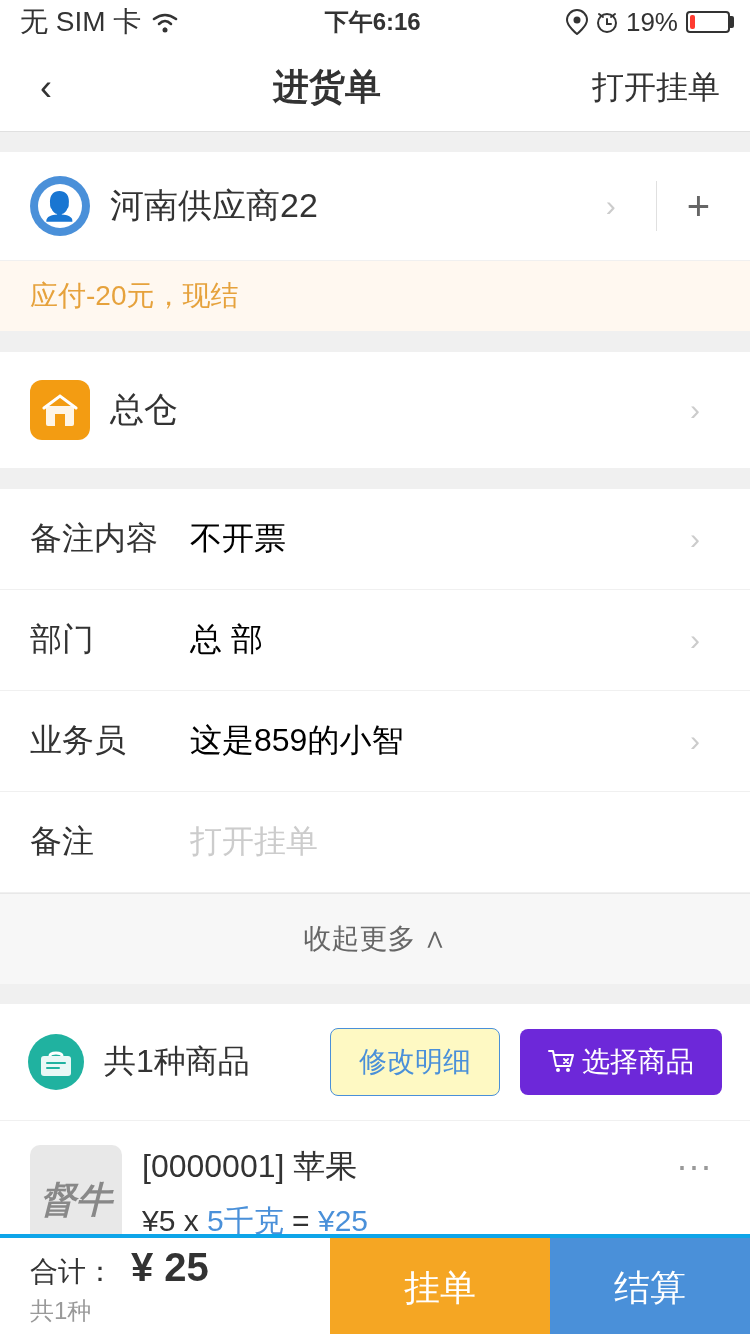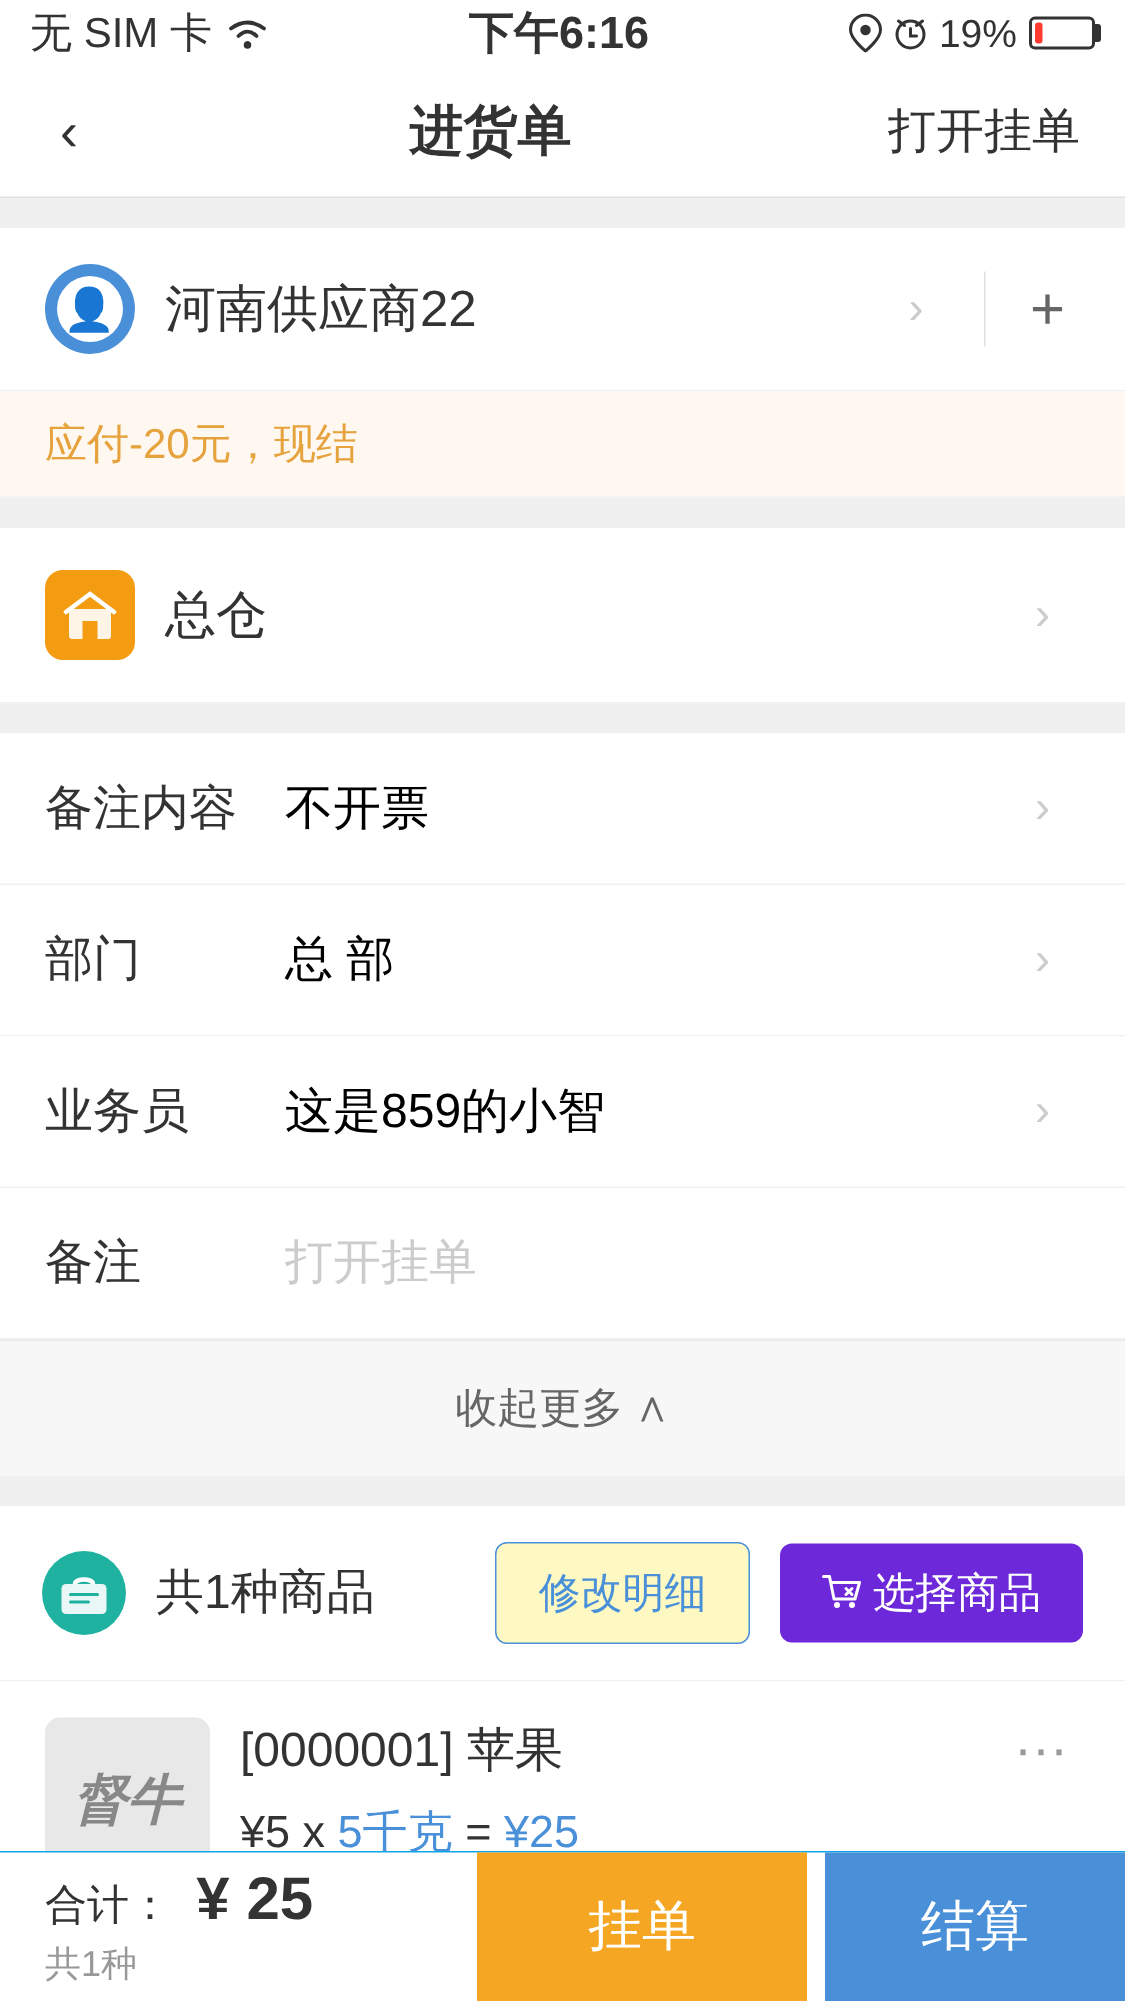--- a/index.html
+++ b/index.html
@@ -24,21 +24,21 @@
       font-size: 28px;
       font-weight: 500;
     }
     .status-left {
       display: flex;
       align-items: center;
       gap: 10px;
       font-size: 28px;
     }
     .status-center {
-      font-size: 30px;
+      font-size: 24px;
       font-weight: 600;
     }
     .status-right {
       display: flex;
       align-items: center;
       gap: 8px;
       font-size: 26px;
     }
     .battery-icon {
       width: 44px;
@@ -284,21 +284,21 @@
     
     .product-item {
       display: flex;
       align-items: flex-start;
       padding: 24px 30px;
       background: #fff;
       border-bottom: 1px solid #f0f0f0;
       gap: 20px;
     }
     .product-thumb {
-      width: 110px;
+      width: 92px;
       height: 110px;
       background: #e8e8e8;
       border-radius: 10px;
       display: flex;
       align-items: center;
       justify-content: center;
       flex-shrink: 0;
     }
     .product-thumb-logo {
       font-size: 40px;
@@ -328,24 +328,22 @@
     }
 
     
     .bottom-bar {
       position: fixed;
       bottom: 0;
       left: 0;
       width: 750px;
       height: 100px;
       display: flex;
-      align-items: center;
-      background: #fff;
-      border-top: 1px solid #0ea5e9;
-      gap: 12px;
+      background: #fff;
+      border-top: 4px solid #0ea5e9;
     }
     .total-area {
       flex: 1;
       display: flex;
       flex-direction: column;
       justify-content: center;
       padding: 0 30px;
     }
     .total-label {
       font-size: 28px;

